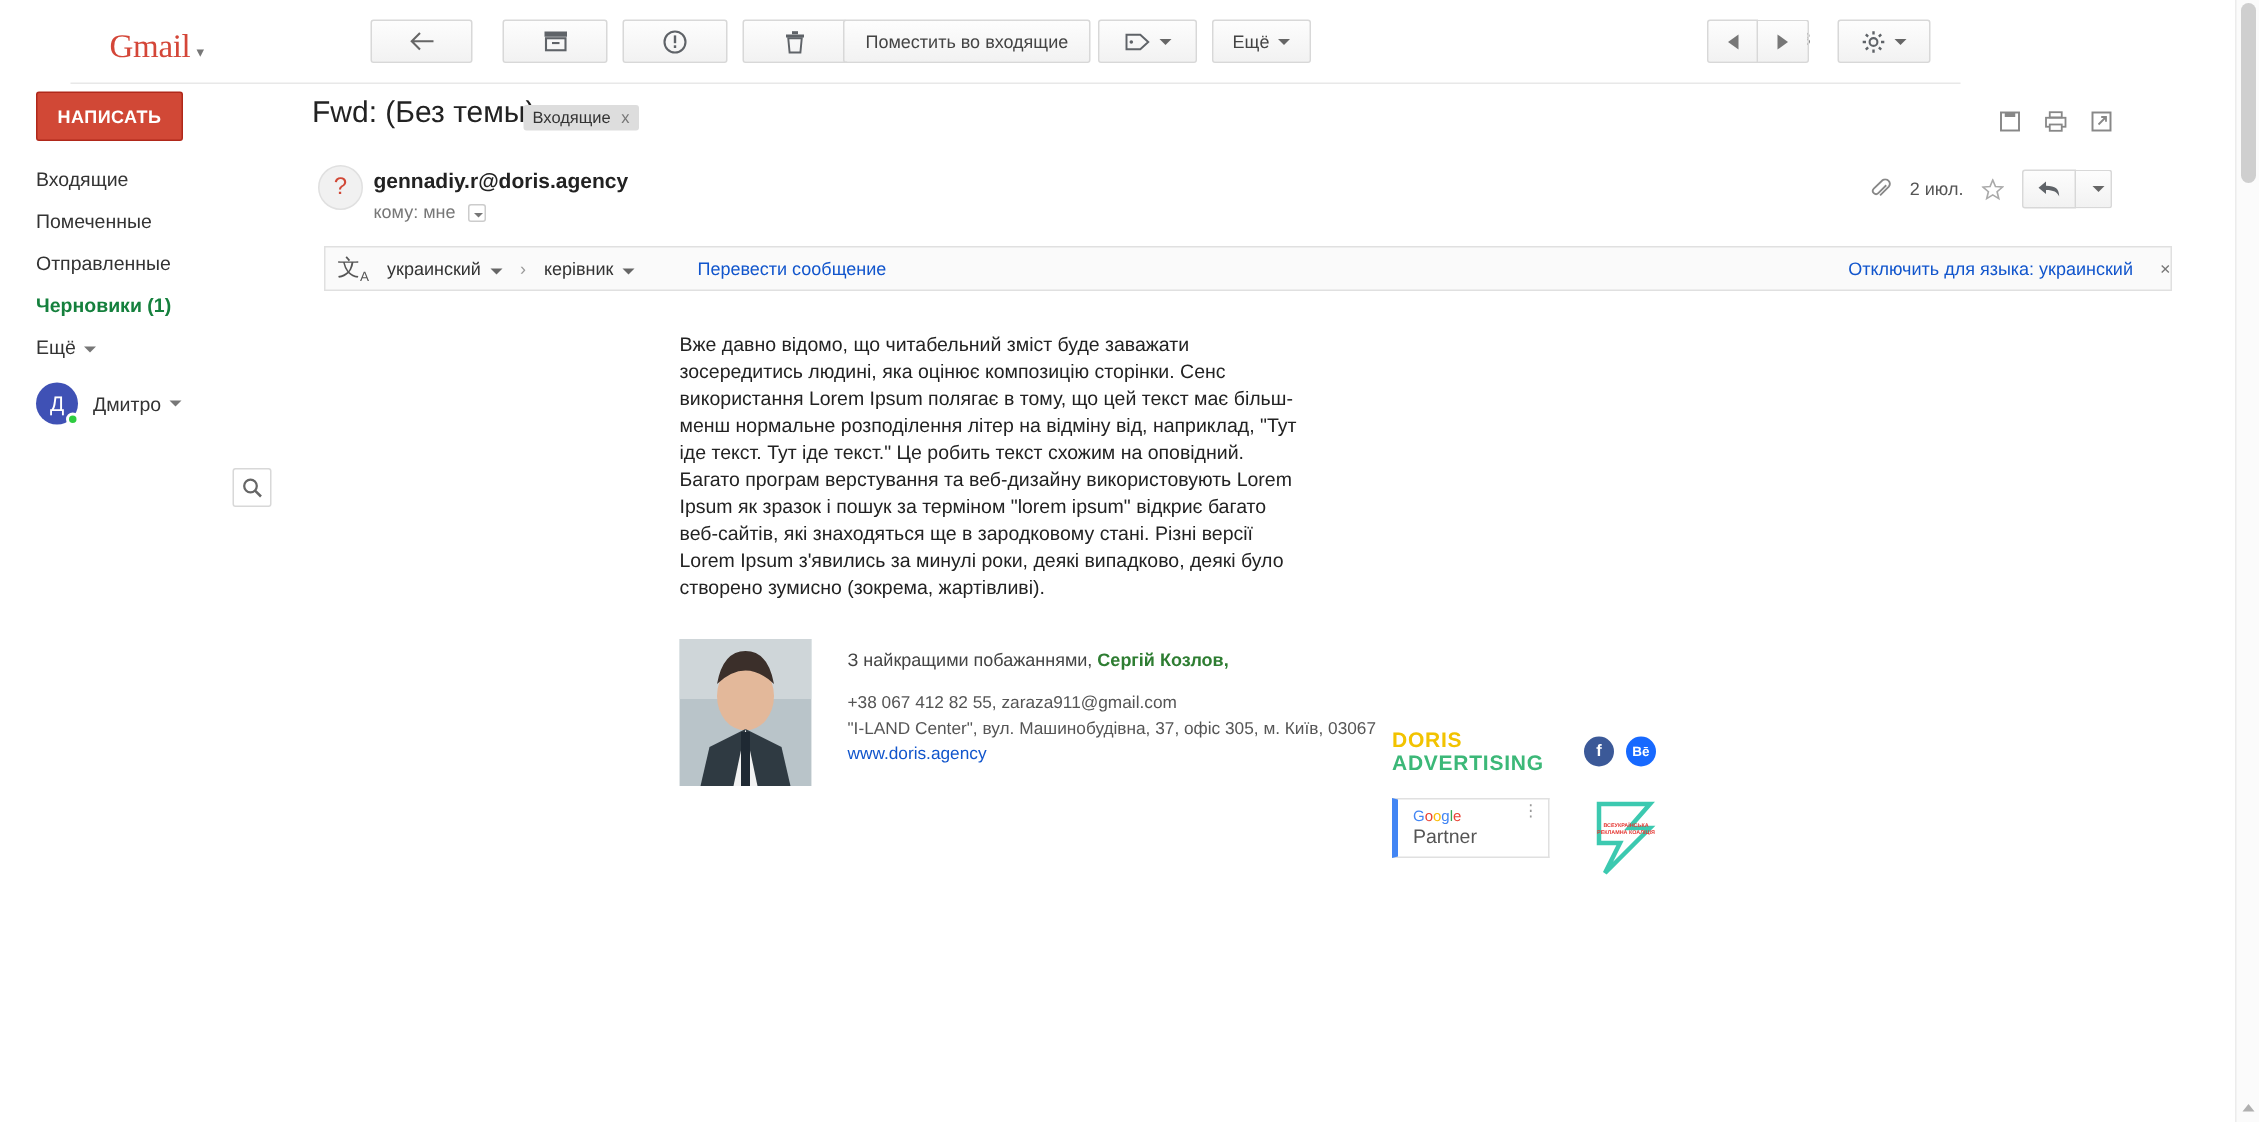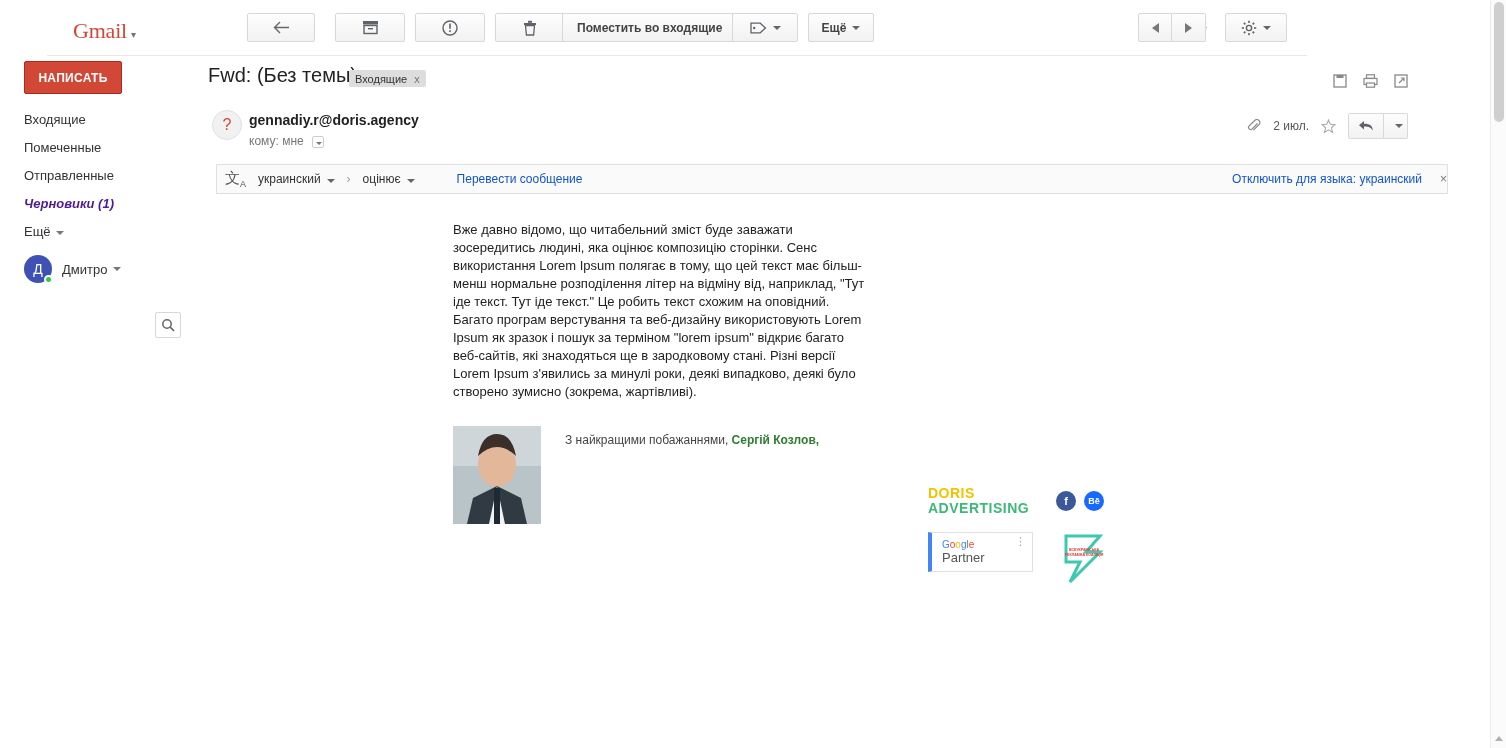--- a/index.html
+++ b/index.html
@@ -24,21 +24,21 @@
     font-size: 22px; color: #d44638; font-family: "Liberation Serif", serif;
     letter-spacing: -0.2px; cursor: pointer;
   }
   .gmail-caret { font-size: 10px; color: #777; margin-left: 4px; }
 
   .tb-group { position: absolute; top: 13px; height: 29px; display: flex; }
   .tb-btn {
     height: 29px; min-width: 54px; padding: 12px 14px;
     border: 1px solid #d8d8d8; background: linear-gradient(#fdfdfd,#f2f2f2);
     border-radius: 2px; display: flex; align-items: center; justify-content: center;
-    font-size: 12px; color: #444; cursor: pointer; margin-right: 10px; font-weight: bold;
+    font-size: 12px; color: #444; cursor: pointer; margin-right: 10px;
   }
   .tb-btn.wide { min-width: 0; }
   .caret { display:inline-block; width:0; height:0; border-left:4px solid transparent; border-right:4px solid transparent; border-top:4px solid #666; margin-left:6px; }
 
   .icon-svg { display:block; }
 
   .pager {
     position: absolute; right: 100px; top: 19px; font-size: 12px; color: #555;
   }
   .pager b { color: #222; }
@@ -62,21 +62,21 @@
   
   .sidebar { position: absolute; left: 0; top: 56px; width: 208px; height: 692px; background:#fff; }
   .compose {
     position: absolute; left: 24px; top: 5px; width: 98px; height: 33px;
     background: #d14836; border: 1px solid #b0281a; border-radius: 2px;
     color: #fff; font-size: 12px; font-weight: bold; letter-spacing: .3px;
     display:flex; align-items:center; justify-content:center; cursor:pointer;
   }
   .nav-list { position: absolute; left: 24px; top: 50px; width: 180px; }
   .nav-item { font-size: 13px; color: #333; line-height: 28px; cursor: pointer; }
-  .nav-item.bold { font-weight: bold; color: #4c1d95; font-style: italic; }
+  .nav-item.bold { font-weight: bold; color: #15803d; }
   .nav-item .cr { display:inline-block; width:0;height:0;border-left:4px solid transparent;border-right:4px solid transparent;border-top:4px solid #777; margin-left:5px; vertical-align: middle; }
 
   .chat-user { position: absolute; left: 24px; top: 196px; width: 180px; height: 34px; display:flex; align-items:center; }
   .avatar { width: 28px; height: 28px; border-radius: 50%; background:#3f51b5; color:#fff; font-size:14px; display:flex; align-items:center; justify-content:center; position: relative; }
   .avatar .dot { position:absolute; right:-1px; bottom:-1px; width:9px; height:9px; border-radius:50%; background:#2ecc40; border:2px solid #fff; }
   .chat-name { margin-left: 10px; font-size: 13px; color:#333; }
   .search-chat {
     position: absolute; left: 155px; top: 256px; width: 26px; height: 26px;
     border: 1px solid #d8d8d8; background:#fff; border-radius:2px;
     display:flex; align-items:center; justify-content:center; cursor:pointer;
@@ -344,21 +344,21 @@
       </div>
     </div>
 
     <div class="tbar">
       <span class="tr-icon">文<sub style="font-size:9px;">A</sub></span>
       <span class="lang">
         <span>украинский</span><span class="caret"></span>
       </span>
       <span class="sep">›</span>
       <span class="lang">
-        <span>оцінює</span><span class="caret"></span>
+        <span>керівник</span><span class="caret"></span>
       </span>
       <span class="link">Перевести сообщение</span>
       <span class="right">Отключить для языка: украинский</span>
       <span class="closex">×</span>
     </div>
 
     <div class="body-text">Вже давно відомо, що читабельний зміст буде заважати зосередитись людині, яка оцінює композицію сторінки. Сенс використання Lorem Ipsum полягає в тому, що цей текст має більш-менш нормальне розподілення літер на відміну від, наприклад, "Тут іде текст. Тут іде текст." Це робить текст схожим на оповідний. Багато програм верстування та веб-дизайну використовують Lorem Ipsum як зразок і пошук за терміном "lorem ipsum" відкриє багато веб-сайтів, які знаходяться ще в зародковому стані. Різні версії Lorem Ipsum з'явились за минулі роки, деякі випадково, деякі було створено зумисно (зокрема, жартівливі).</div>
 
     <div class="sig">
       <div class="sig-photo">
@@ -370,20 +370,25 @@
           <path d="M44 60 L20 72 L14 98 H74 L68 72 Z" fill="#2f3a42"></path>
           <path d="M44 60 L36 98 L52 98 Z" fill="#f2f2f2"></path>
           <rect x="41" y="62" width="6" height="36" fill="#1f2933"></rect>
         </svg>
       </div>
 
       <div class="sig-text">
         <div>
           <span>З найкращими побажаннями,</span>
           <span class="sig-name">Сергій Козлов,</span>
+        </div>
+        <div class="sig-contacts">
+          <div>+38 067 412 82 55, zaraza911@gmail.com</div>
+          <div>"I-LAND Center", вул. Машинобудівна, 37, офіс 305, м. Київ, 03067</div>
+          <div class="sig-link">www.doris.agency</div>
         </div>
       </div>
 
       <div class="logos">
         <div class="doris-logo">
           <div class="l1">DORIS</div>
           <div class="l2">ADVERTISING</div>
         </div>
         <div class="soc soc-fb">
             <span>f</span>

